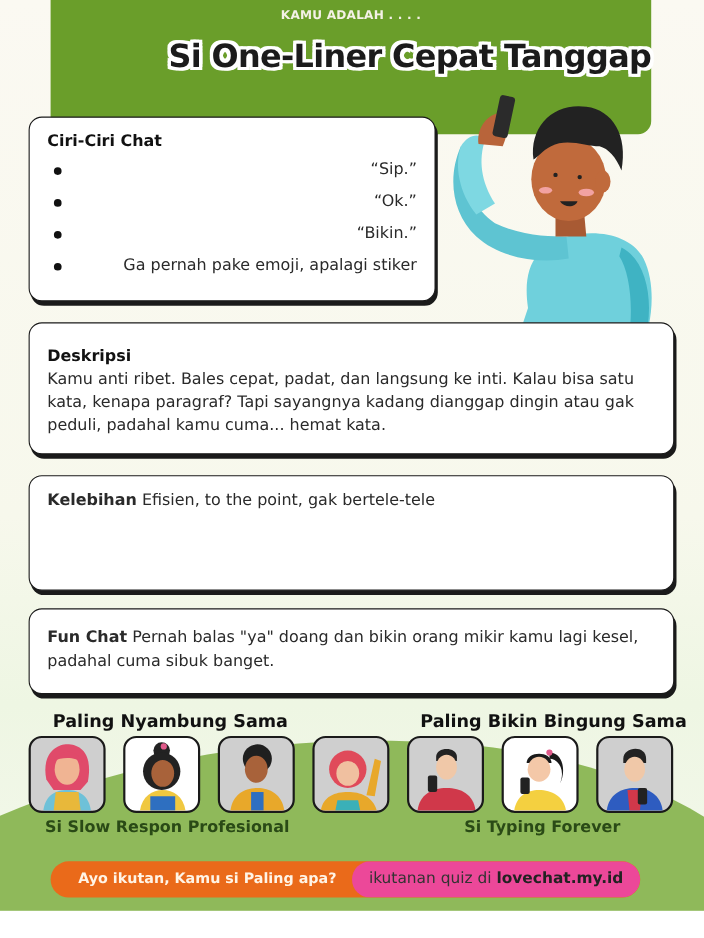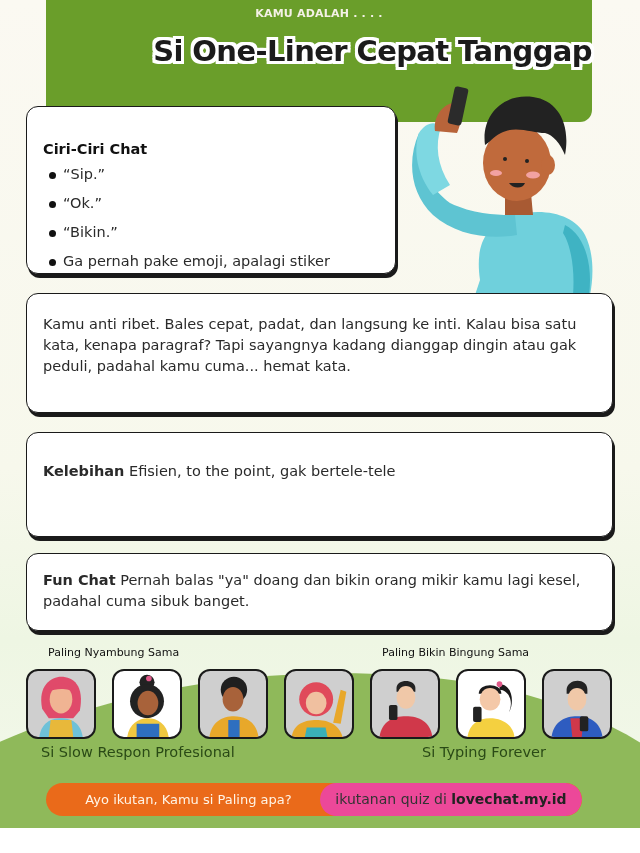--- a/index.html
+++ b/index.html
@@ -31,55 +31,55 @@
       -3px -3px 0 #fff, 3px -3px 0 #fff, -3px 3px 0 #fff, 3px 3px 0 #fff,
       0 -3px 0 #fff, 0 3px 0 #fff, -3px 0 0 #fff, 3px 0 0 #fff,
       -2px -3px 0 #fff, 2px 3px 0 #fff;
   }
 
   .card {
     position: absolute; background: #ffffff; border: 1.5px solid #1a1a1a;
     border-radius: 12px; box-shadow: 2px 4px 0 #1a1a1a;
     font-size: 14.5px; line-height: 21px; color: #2a2a2a;
   }
-  .card .title { font-weight: bold; color: #111; font-size: 14.5px; margin-top: 20px; }
+  .card .title { font-weight: bold; color: #111; font-size: 14.5px; }
   .ciri { left: 26px; top: 106px; width: 370px; height: 168px; padding: 12px 16px; }
   .ciri ul { list-style: none; margin-top: 4px; }
-  .ciri li { position: relative; padding-left: 20px; margin-bottom: 8px; height: 21px; }
+  .ciri li { position: relative; padding-left: 20px; margin-bottom: 8px; height: 21px; text-align: right; }
   .ciri li::before { content: ""; position: absolute; left: 6px; top: 8px; width: 7px; height: 7px; background: #111; border-radius: 50%; }
 
   .desk { left: 26px; top: 293px; width: 587px; height: 120px; padding: 20px 16px; }
-  .kelebihan { left: 26px; top: 432px; width: 587px; height: 105px; padding: 28px 16px; }
+  .kelebihan { left: 26px; top: 432px; width: 587px; height: 105px; padding: 12px 16px; }
   .kelebihan p { margin-bottom: 17px; }
   .funfact { left: 26px; top: 553px; width: 587px; height: 78px; padding: 16px 16px; }
 
   .character { position: absolute; left: 405px; top: 75px; width: 230px; height: 220px; }
 
-  .section-label { position: absolute; font-weight: normal; font-size: 11px; color: #111; }
+  .section-label { position: absolute; font-weight: bold; font-size: 16px; color: #111; }
   .lbl-left { left: 48px; top: 646px; }
   .lbl-right { left: 382px; top: 646px; }
 
   .avatar {
     position: absolute; top: 669px; width: 70px; height: 70px; border: 2px solid #1a1a1a;
     border-radius: 12px; overflow: hidden; background: #cfcfcf;
   }
   .avatar.white { background: #ffffff; }
   .avatar svg { width: 100%; height: 100%; display: block; }
 
-  .sub-label { position: absolute; top: 744px; font-weight: normal; font-size: 14.5px; color: #2a4a16; text-align: center; }
+  .sub-label { position: absolute; top: 744px; font-weight: bold; font-size: 14.5px; color: #2a4a16; text-align: center; }
   .sub-left { left: 41px; }
   .sub-right { left: 422px; }
 
   .cta {
     position: absolute; left: 46px; top: 783px; width: 536px; height: 33px;
     border-radius: 17px; background: #ea6a1a; overflow: hidden;
   }
   .cta-left {
     position: absolute; left: 0; top: 0; width: 275px; height: 33px; line-height: 33px;
-    text-align: center; color: #fff4e6; font-weight: normal; font-size: 13px; padding-left: 10px;
+    text-align: center; color: #fff4e6; font-weight: bold; font-size: 13px; padding-left: 10px;
   }
   .cta-right {
     position: absolute; left: 274px; top: 0; width: 262px; height: 33px; line-height: 33px;
     background: #ec4899; border-radius: 17px; text-align: center; font-size: 14px; color: #333;
   }
   .cta-right b { color: #222; }
 </style>
 </head>
 <body>
 
@@ -124,20 +124,21 @@
     <div class="title">Ciri-Ciri Chat</div>
     <ul>
       <li>“Sip.”</li>
       <li>“Ok.”</li>
       <li>“Bikin.”</li>
       <li>Ga pernah pake emoji, apalagi stiker</li>
     </ul>
   </div>
 
   <div class="card desk">
+    <div class="title">Deskripsi</div>
     <div>Kamu anti ribet. Bales cepat, padat, dan langsung ke inti. Kalau bisa satu kata, kenapa paragraf? Tapi sayangnya kadang dianggap dingin atau gak peduli, padahal kamu cuma... hemat kata.</div>
   </div>
 
   <div class="card kelebihan">
     <p>
       <b>Kelebihan</b>
       <span>Efisien, to the point, gak bertele-tele</span>
     </p>
   </div>
 

